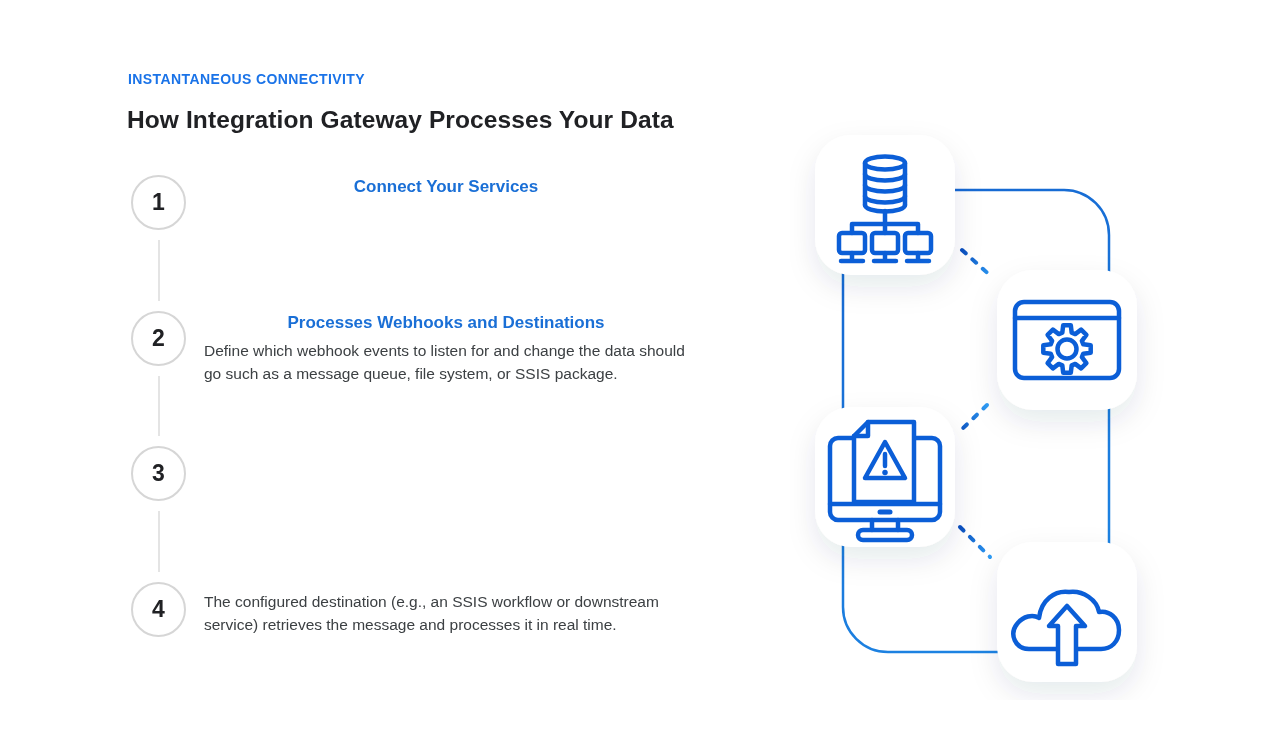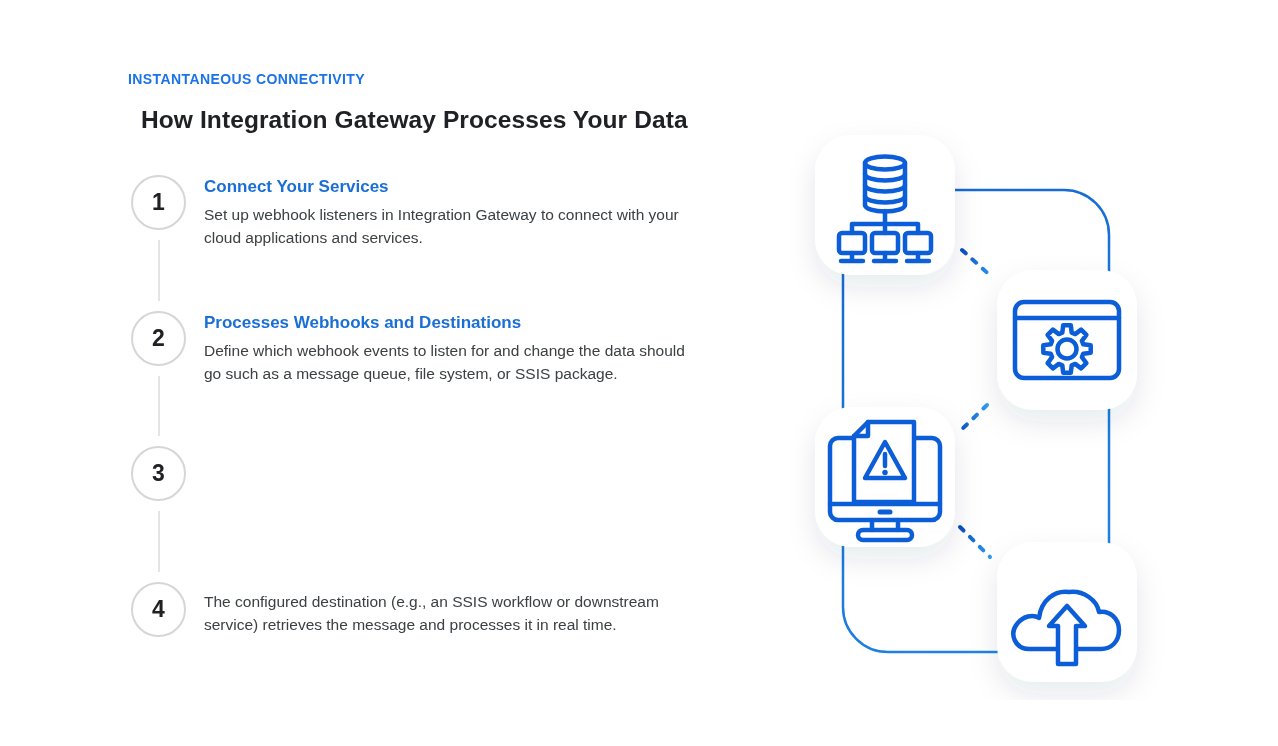--- a/index.html
+++ b/index.html
@@ -10,56 +10,55 @@
   html,body{margin:0;padding:0;}
   body{
     width:1278px;height:746px;position:relative;overflow:hidden;
     background:#FFFFFF;font-family:"Liberation Sans",sans-serif;
   }
   .eyebrow{
     position:absolute;left:128px;top:71px;
     font-size:14px;font-weight:bold;letter-spacing:.4px;color:var(--accent);
   }
   .page-title{
-    position:absolute;left:141px;top:106px;margin:0;
+    position:absolute;left:127px;top:106px;margin:0;
     font-size:24.5px;font-weight:bold;letter-spacing:.1px;color:var(--heading);
     white-space:nowrap;
   }
   .steps{position:absolute;left:129px;top:175px;}
   .step{display:flex;gap:16px;min-height:135.5px;align-items:stretch;}
   .step:last-child{min-height:0;}
   .rail{width:59px;flex:0 0 auto;display:flex;flex-direction:column;align-items:center;}
   .circle{
     width:55px;height:55px;border:2px solid var(--circleBorder);border-radius:50%;
     background:#fff;display:flex;align-items:center;justify-content:center;
     font-size:23px;font-weight:bold;color:var(--heading);
   }
   .rail-line{width:2px;flex:1;background:var(--rail);margin:10px 0;}
   .step:last-child .rail-line{display:none;}
   .step-body{padding-top:2px;width:484px;}
-  .step-title{font-size:17px;font-weight:bold;color:var(--stepTitle);}
+  .step-title{font-size:17px;font-weight:bold;color:var(--stepTitle);text-align:center;}
   .step-desc{margin-top:6px;font-size:15.5px;line-height:23px;color:var(--body);}
   .diagram{position:absolute;left:790px;top:120px;width:480px;height:580px;}
 </style>
 </head>
 <body>
 
 <div class="eyebrow">INSTANTANEOUS CONNECTIVITY</div>
 <h1 class="page-title">How Integration Gateway Processes Your Data</h1>
 
 <div class="steps">
 
   <div class="step">
     <div class="rail">
       <div class="circle">1</div>
       <div class="rail-line"></div>
     </div>
     <div class="step-body">
       <div class="step-title">Connect Your Services</div>
-      <div class="step-desc">Set up webhook listeners in Integration Gateway to connect with your cloud applications and services.</div>
     </div>
   </div>
 
   <div class="step">
     <div class="rail">
       <div class="circle">2</div>
       <div class="rail-line"></div>
     </div>
     <div class="step-body">
       <div class="step-title">Processes Webhooks and Destinations</div>

